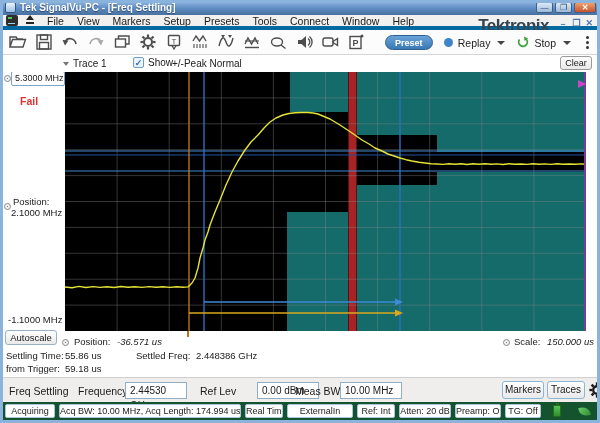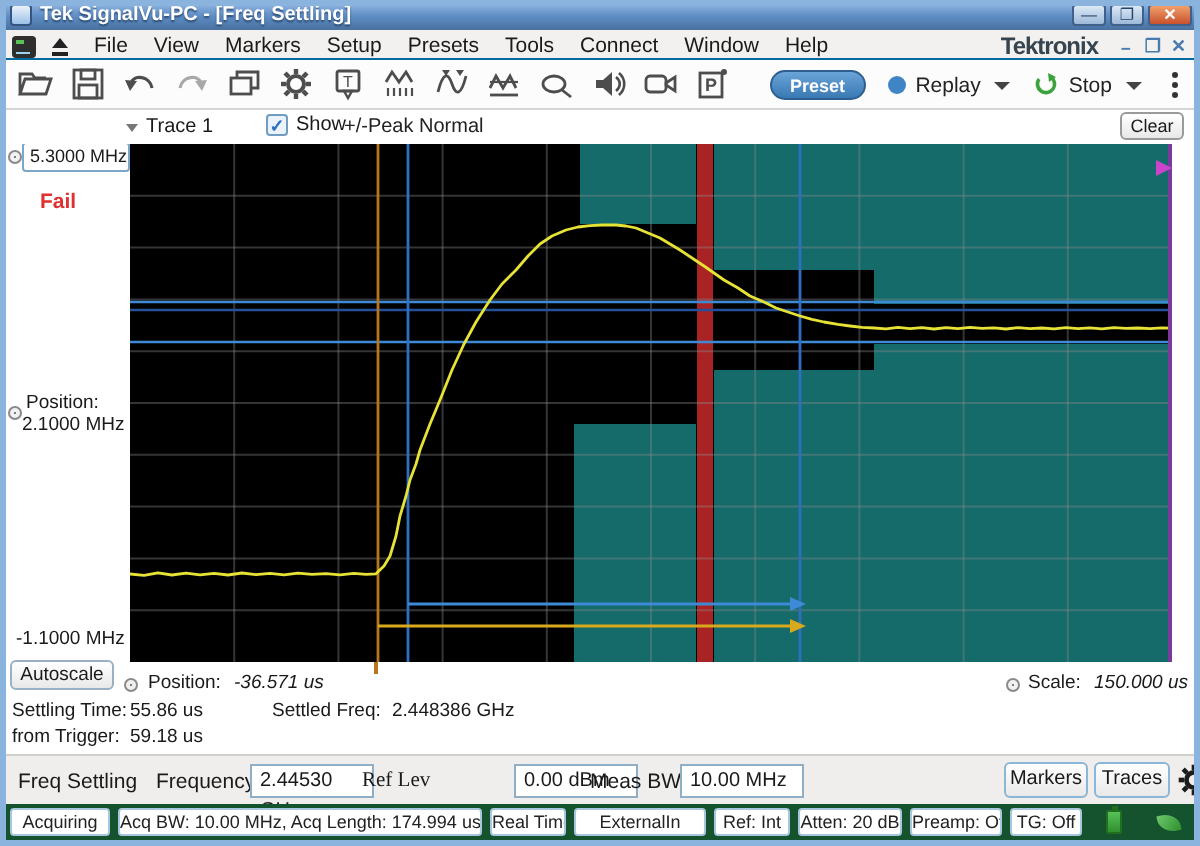--- a/index.html
+++ b/index.html
@@ -12,31 +12,31 @@
             background:linear-gradient(#9dc0e8,#5e8cc4 55%,#49719f);display:flex;align-items:center;z-index:10;}
   .title-text{font-size:10px;font-weight:bold;color:#fff;text-shadow:0 1px 1px #2a4a70;margin-left:4px;}
   .app-icon{width:11px;height:11px;margin-left:5px;background:linear-gradient(#eaf2fb,#9cc0e8);
             border:1px solid #33557f;border-radius:2px;}
   .winbtns{position:absolute;right:4px;top:2px;display:flex;gap:2px;}
   .winbtn{width:17px;height:11px;border:1px solid #40608a;border-radius:2px;
           background:linear-gradient(#dce9f6,#9db9d8);font-size:8px;line-height:9px;text-align:center;color:#24436b;}
   .winbtn.close{width:22px;background:linear-gradient(#efa06b,#c9512c);color:#fff;font-weight:bold;}
   
   .menubar{position:absolute;left:3px;top:15px;width:594px;height:15px;background:#f2f1ef;
-           border-bottom:1px solid #0369a1;display:flex;align-items:flex-end;z-index:10;}
+           border-bottom:4px solid #0369a1;display:flex;align-items:flex-start;z-index:10;}
   .doc-icon{width:12px;height:11px;margin-left:3px;background:#2e2e2e;border-radius:2px;position:relative;}
   .doc-icon i{position:absolute;left:2px;top:2px;width:4px;height:2px;background:#57c257;}
   .doc-icon b{position:absolute;left:2px;bottom:2px;width:7px;height:1px;background:#9ad2f0;}
   .eject-icon{width:10px;height:10px;margin-left:7px;position:relative;}
   .eject-icon i{position:absolute;left:1px;top:0;width:0;height:0;border-left:4px solid transparent;
                 border-right:4px solid transparent;border-bottom:5px solid #222;}
   .eject-icon b{position:absolute;left:1px;bottom:1px;width:8px;height:2px;background:#222;}
   .menu-items{display:flex;gap:13px;margin-left:12px;font-size:10.5px;}
   .menu-item{cursor:default;}
-  .logo{position:absolute;right:48px;top:1px;font-size:12px;font-weight:bold;color:#36444f;letter-spacing:-0.5px;}
+  .logo{position:absolute;right:48px;top:1px;font-size:17px;font-weight:bold;color:#36444f;letter-spacing:-0.5px;}
   .childbtns{position:absolute;right:4px;top:3px;display:flex;gap:5px;font-size:9px;color:#4a7ab0;font-weight:bold;}
   
   .toolbar{position:absolute;left:3px;top:30px;width:594px;height:25px;background:#fcfcfc;
            border-bottom:1px solid #d5d5d5;display:flex;align-items:center;z-index:10;}
   .tool-icons{display:flex;gap:5px;margin-left:4px;}
   .ticon{width:21px;height:21px;display:flex;align-items:center;justify-content:center;}
   .tb-right{position:absolute;right:6px;top:2px;display:flex;align-items:center;gap:5px;height:21px;}
   .preset-btn{width:48px;height:15px;border-radius:8px;background:linear-gradient(#6aa4d8,#3a79b4);
               border:1px solid #2d5f91;color:#fff;font-size:9px;font-weight:bold;text-align:center;line-height:14px;}
   .replay-dot{width:9px;height:9px;border-radius:50%;background:#3f85c6;margin-left:6px;}
@@ -345,21 +345,21 @@
     <div class="row-trig">
       <span class="abs" style="left:3px;">from Trigger:</span>
       <span class="abs" style="left:62px;">59.18 us</span>
     </div>
   </div>
 
   <div class="measurebar">
     <span class="mb-name">Freq Settling</span>
     <span class="mb-label" style="left:75px;">Frequency</span>
     <span class="mb-input" style="left:122px;">2.44530 GHz</span>
-    <span class="mb-label" style="left:178px;font-family:Liberation Serif, serif;">Ref Lev</span>
+    <span class="mb-label" style="left:197px;">Ref Lev</span>
     <span class="mb-input" style="left:226px;margin-left:28px;">0.00 dBm</span>
     <span class="mb-label" style="left:292px;">Meas BW</span>
     <span class="mb-input" style="left:337px;">10.00 MHz</span>
     <span class="mb-btn" style="left:499px;width:42px;">Markers</span>
     <span class="mb-btn" style="left:544px;width:38px;">Traces</span>
     <span class="abs" style="left:585px;top:3px;">
       <svg width="18" height="18" viewBox="0 0 20 20">
           <circle cx="10" cy="10" r="4.2" fill="none" stroke="#1c1c1c" stroke-width="2.6"></circle>
           <g stroke="#1c1c1c" stroke-width="2.6">
             <line x1="10" y1="1.5" x2="10" y2="4.5"></line>

